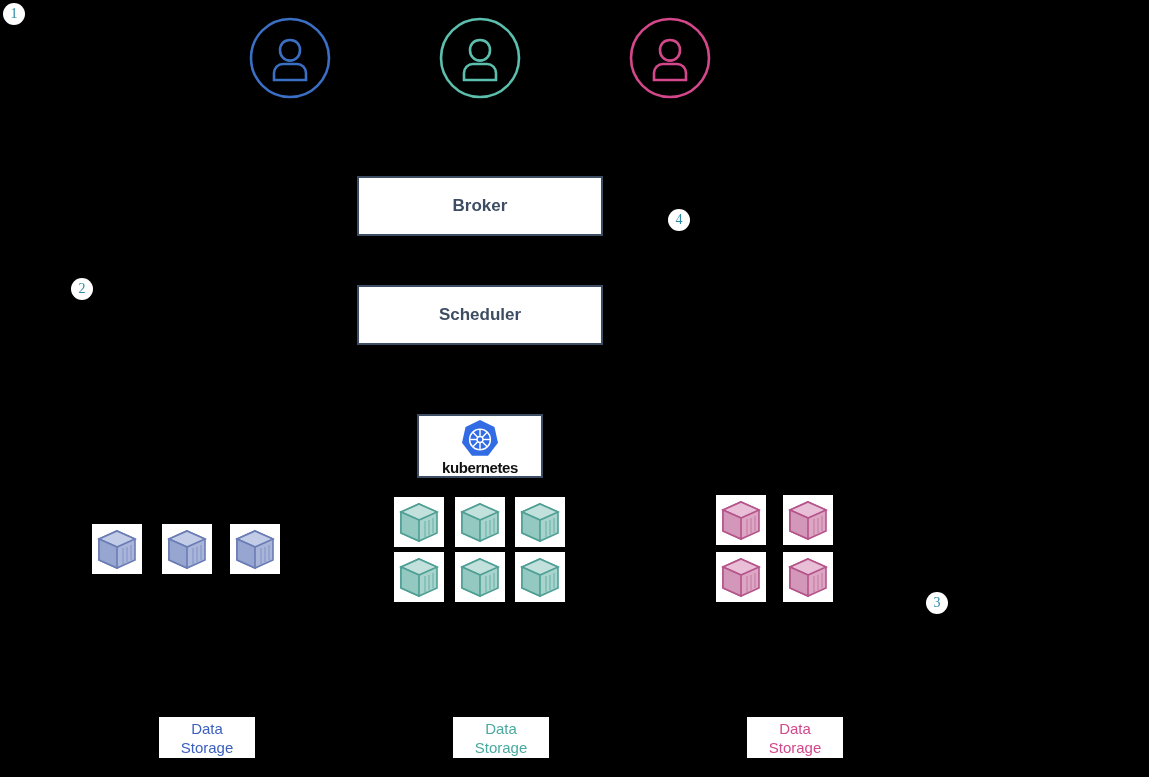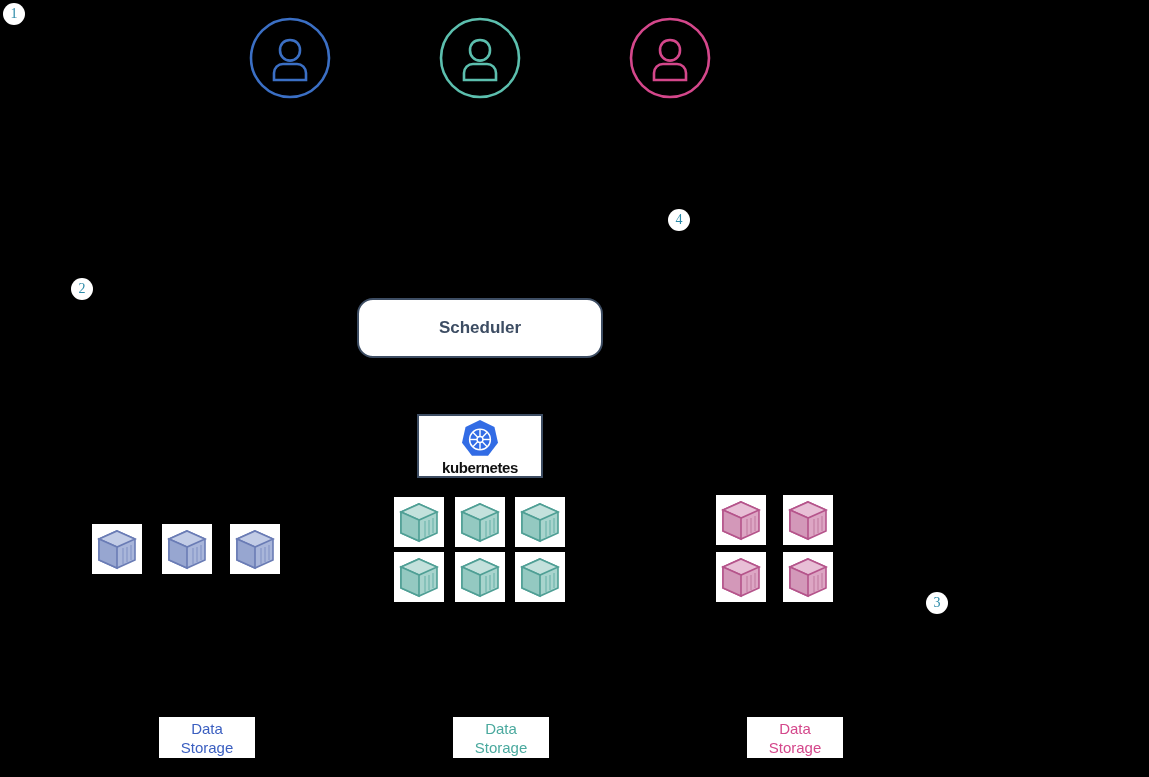--- a/index.html
+++ b/index.html
@@ -151,22 +151,25 @@
   </div>
 
   <div class="user-icon" style="left:628px; top:16px;">
     <svg viewBox="0 0 84 84">
       <circle cx="42" cy="42" r="39" fill="none" stroke="#d4478b" stroke-width="2.6"></circle>
       <path d="M42 24 c6.2 0 10 4.4 10 10.2 0 5.8 -4.4 10.4 -10 10.4 -5.6 0 -10 -4.6 -10 -10.4 0 -5.8 3.8 -10.2 10 -10.2 z" fill="none" stroke="#d4478b" stroke-width="2.6"></path>
       <path d="M26 64 v-7 a9 9 0 0 1 9 -9 h14 a9 9 0 0 1 9 9 v7 z" fill="none" stroke="#d4478b" stroke-width="2.6"></path>
     </svg>
   </div>
 
-
-  <div class="proc-box" style="left:357px; top:298px; width:246px; height:60px;border-radius:16px;">
+  <div class="proc-box" style="left:357px; top:176px; width:246px; height:60px;">
+    <span>Broker</span>
+  </div>
+
+  <div class="proc-box" style="left:357px; top:285px; width:246px; height:60px;">
     <span>Scheduler</span>
   </div>
 
   <div class="k8s-box" style="left:417px; top:414px; width:126px; height:64px;">
     <svg class="k8s-mark" viewBox="0 0 64 64">
       <polygon points="32,3 53.5,13.5 58.8,37 44,56 20,56 5.2,37 10.5,13.5" fill="#326ce5"></polygon>
       <g fill="none" stroke="#ffffff" stroke-width="2.1">
         <circle cx="32" cy="32" r="15.5"></circle>
         <circle cx="32" cy="32" r="4.4"></circle>
         <line x1="32" y1="16.5" x2="32" y2="27.6"></line>

